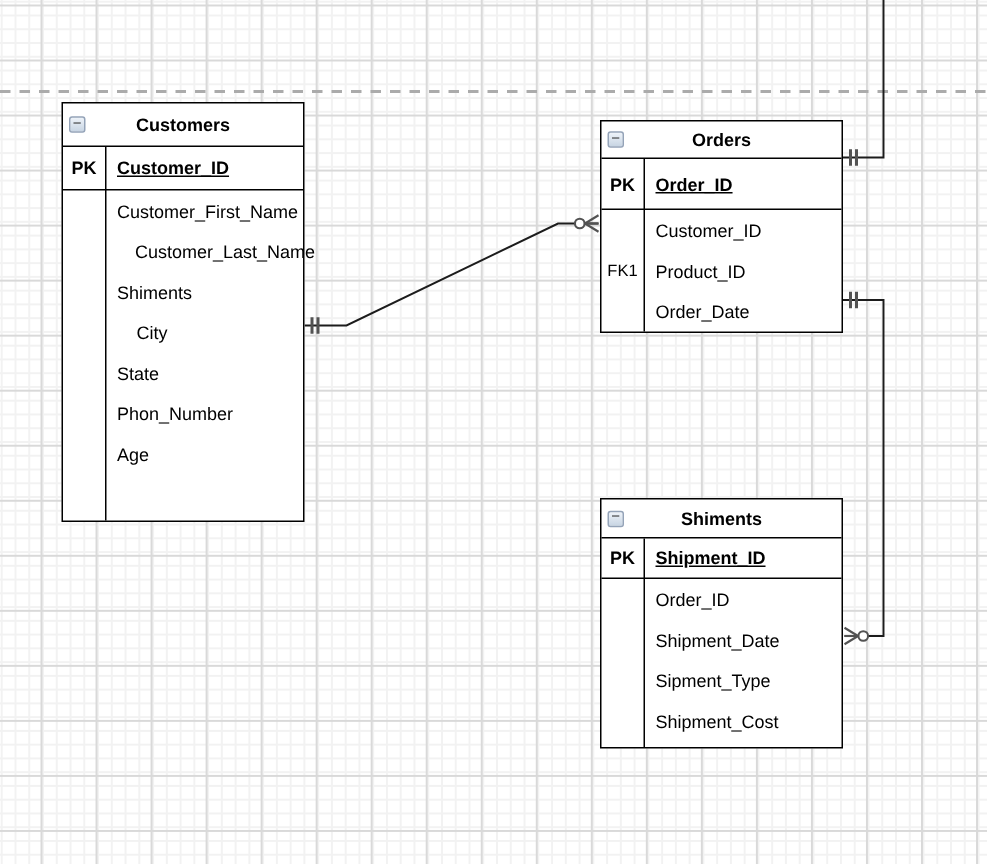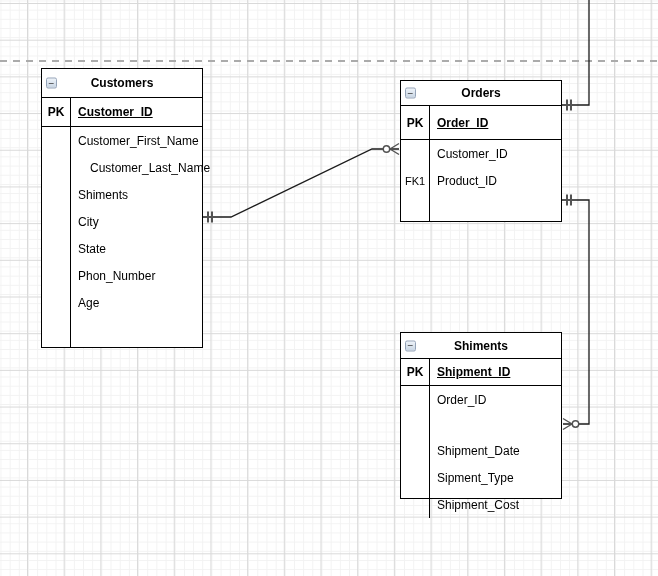--- a/index.html
+++ b/index.html
@@ -106,21 +106,21 @@
             <div class="name">Customer_First_Name</div>
           </div>
           <div class="row" style="height: 27px; gap: 12px;">
             <div class="key"></div>
             <div class="name">Customer_Last_Name</div>
           </div>
           <div class="row" style="height: 27px;">
             <div class="key"></div>
             <div class="name">Shiments</div>
           </div>
-          <div class="row" style="height: 27px;">
+          <div class="row" style="height: 27px; gap: 13px;">
             <div class="key"></div>
             <div class="name">City</div>
           </div>
           <div class="row" style="height: 27px; align-items: center;">
             <div class="key"></div>
             <div class="name">State</div>
           </div>
           <div class="row" style="height: 27px;">
             <div class="key"></div>
             <div class="name">Phon_Number</div>
@@ -143,38 +143,42 @@
             <div class="name">Order_ID</div>
           </div>
           <div class="row" style="height: 27px;">
             <div class="key"></div>
             <div class="name">Customer_ID</div>
           </div>
           <div class="row" style="height: 27px;">
             <div class="key">FK1</div>
             <div class="name">Product_ID</div>
           </div>
+          <div class="row" style="height: 27px;">
+            <div class="key"></div>
+            <div class="name">Order_Date</div>
+          </div>
         </div>
       </div>
       <div class="entity" style="left: 400px; top: 332px; width: 162px; height: 167px;">
         <div class="entity-header" style="height: 25px;">
           <div class="collapse-btn">−</div>
           <div>Shiments</div>
         </div>
         <div class="entity-body">
           <div class="divider"></div>
           <div class="row pk" style="height: 26px;">
             <div class="key">PK</div>
             <div class="name">Shipment_ID</div>
           </div>
           <div class="row" style="height: 27px;">
             <div class="key"></div>
             <div class="name">Order_ID</div>
           </div>
-          <div class="row" style="height: 27px; margin-top: 24px;">
+          <div class="row" style="height: 27px;">
             <div class="key"></div>
             <div class="name">Shipment_Date</div>
           </div>
           <div class="row" style="height: 27px;">
             <div class="key"></div>
             <div class="name">Sipment_Type</div>
           </div>
           <div class="row" style="height: 27px;">
             <div class="key"></div>
             <div class="name">Shipment_Cost</div>

